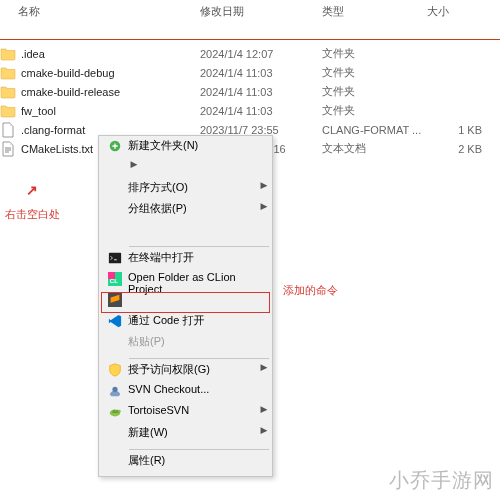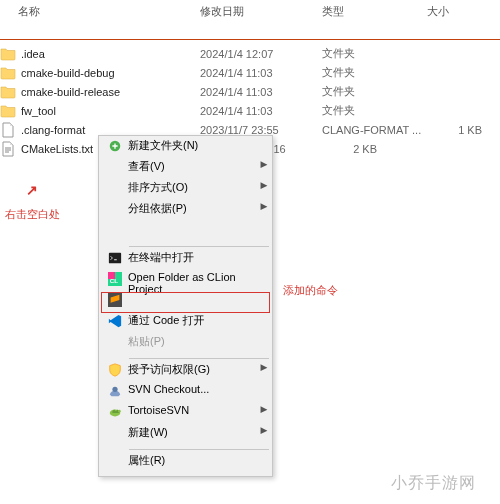--- a/index.html
+++ b/index.html
@@ -23,21 +23,21 @@
 .annotation-text2{position:absolute;left:283px;top:283px;color:#d6362f;font-size:11px}
 .context-menu{position:absolute;left:98px;top:135px;width:175px;background:#f0f0f0;border:1px solid #c6c6c6;box-shadow:2px 2px 5px rgba(0,0,0,0.2);padding:2px}
 .menu-item{display:flex;align-items:flex-start;height:21px;padding-left:4px;font-size:11px;color:#000;cursor:default}
 .menu-icon{width:20px;height:16px;display:flex;align-items:center;justify-content:center;margin-right:3px}
 .menu-icon svg{width:14px;height:14px}
 .menu-label{flex:1}
 .menu-arrow{width:12px;font-size:9px;color:#555;text-align:center}
 .menu-sep{height:1px;background:#c6c6c6;margin:3px 1px 3px 28px}
 .menu-item.highlighted{outline:1.5px solid #d6362f;outline-offset:-1px}
 .menu-item.disabled{color:#999}
-.watermark{position:absolute;right:24px;bottom:10px;font-size:16px;color:#bbb;letter-spacing:1px}
+.watermark{position:absolute;right:6px;bottom:10px;font-size:20px;color:#bbb;letter-spacing:1px}
 </style>
 </head>
 <body>
 
 <div class="explorer">
   <div class="header-row">
     <span class="col-name">名称</span>
     <span class="col-date">修改日期</span>
     <span class="col-type">类型</span>
     <span class="col-size">大小</span>
@@ -102,20 +102,21 @@
       <div class="file-row">
         <span class="icon-cell">
           <svg viewBox="0 0 16 16">
             <path fill="#fff" stroke="#999" d="M3 1h7l3 3v11H3z"></path>
             <path fill="#e0e0e0" d="M10 1v3h3z"></path>
             <path stroke="#888" d="M5 7h6M5 9h6M5 11h4"></path>
           </svg>
         </span>
         <span class="name-cell">CMakeLists.txt</span>
         <span class="date-cell">2023/12/25 10:16</span>
+        <span class="type-cell">文本文档</span>
         <span class="size-cell">2 KB</span>
       </div>
     </div>
 </div>
 
 <div class="annotation-arrow">↗</div>
 <div class="annotation-text">右击空白处</div>
 <div class="annotation-text2">添加的命令</div>
 
 <div class="context-menu" id="context-menu">
@@ -124,21 +125,20 @@
         <svg viewBox="0 0 16 16">
           <circle cx="8" cy="8" r="6" fill="#4caf50"></circle>
           <path stroke="#fff" stroke-width="1.5" d="M8 5v6M5 8h6"></path>
         </svg>
       </span>
       <span class="menu-label">新建文件夹(N)</span>
       <span class="menu-arrow"></span>
     </div>
     <div class="menu-item">
       <span class="menu-icon"></span>
-      <span class="menu-label">查看(V)</span>
       <span class="menu-arrow">▶</span>
     </div>
     <div class="menu-item">
       <span class="menu-icon"></span>
       <span class="menu-label">排序方式(O)</span>
       <span class="menu-arrow">▶</span>
     </div>
     <div class="menu-item">
       <span class="menu-icon"></span>
       <span class="menu-label">分组依据(P)</span>

